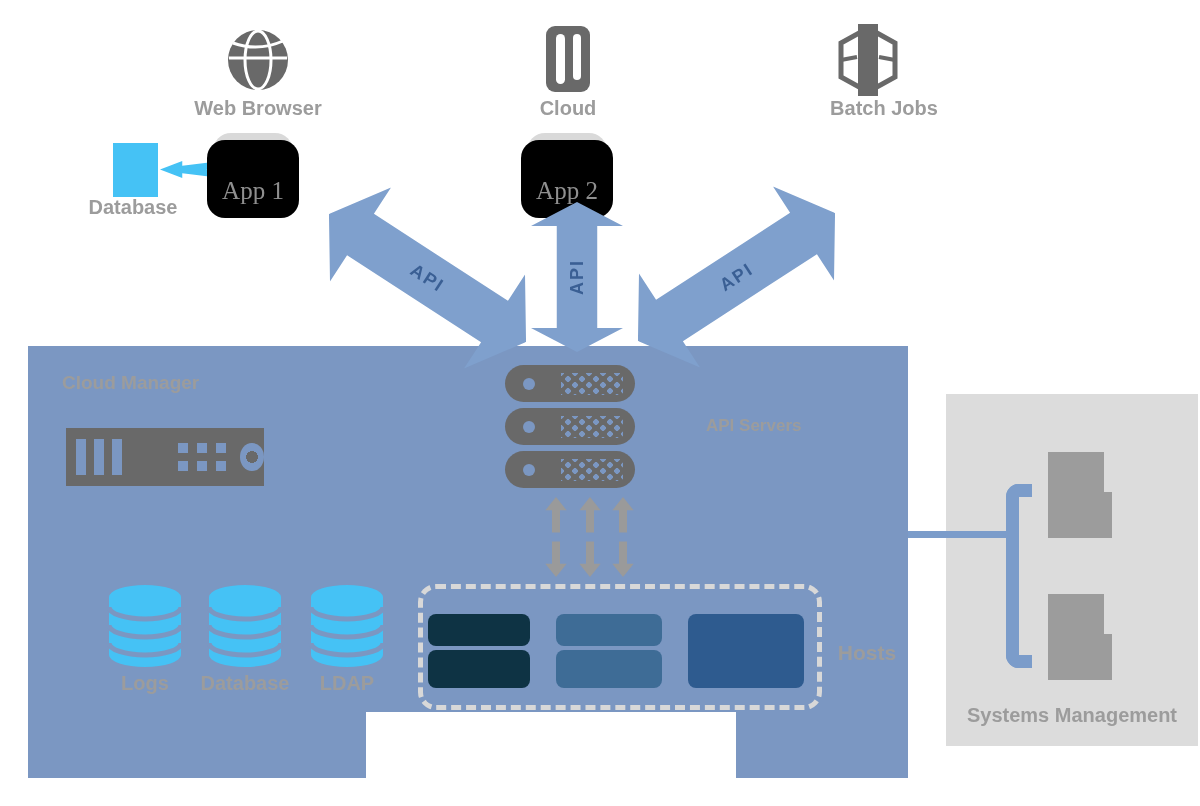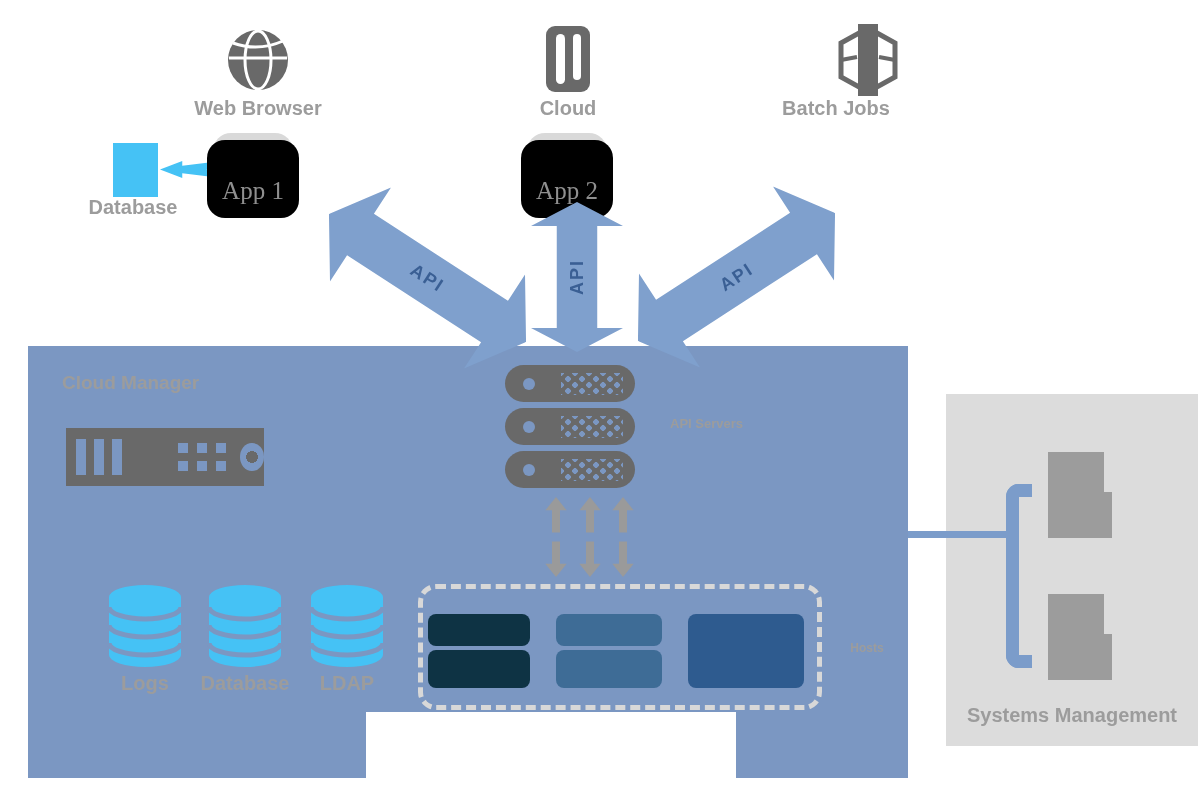--- a/index.html
+++ b/index.html
@@ -83,21 +83,21 @@
     <rect x="10" y="8" width="9" height="50" rx="4.5" fill="#fff"></rect>
     <rect x="27" y="8" width="8" height="46" rx="4" fill="#fff"></rect>
   </svg>
   <div class="abs lbl lbl-sm" style="left:488px;top:97px;width:160px;">Cloud</div>
 
   <svg class="abs" style="left:837px;top:24px;" width="62" height="72" viewBox="0 0 62 72">
     <polygon points="31,4 58,19 58,53 31,68 4,53 4,19" fill="none" stroke="var(--icon_gray)" stroke-width="5"></polygon>
     <path d="M4,36 L20,33 M42,33 L58,36" stroke="var(--icon_gray)" stroke-width="4" fill="none"></path>
     <rect class="fill-gray" x="21" y="0" width="20" height="72"></rect>
   </svg>
-  <div class="abs lbl lbl-sm" style="left:756px;top:97px;width:160px;">Batch Jobs</div>
+  <div class="abs lbl lbl-sm" style="left:804px;top:97px;width:160px;">Batch Jobs</div>
 
   <div class="app" style="left:213px;top:133px;">
     <div class="app-label">App 1</div>
   </div>
   <div class="app" style="left:527px;top:133px;">
     <div class="app-label">App 2</div>
   </div>
 
   <div id="db-square"></div>
   <div id="db-arrow"></div>
@@ -136,21 +136,21 @@
       <div class="vents"></div>
   </div>
   <div class="server-pill" style="left:505px;top:408px;z-index:2;">
     <div class="led"></div>
       <div class="vents"></div>
   </div>
   <div class="server-pill" style="left:505px;top:451px;z-index:2;">
     <div class="led"></div>
       <div class="vents"></div>
   </div>
-  <div class="abs lbl" style="left:670px;top:416px;font-size:13px;z-index:2;text-align:left;width:140px;">API Servers</div>
+  <div class="abs lbl" style="left:706px;top:416px;font-size:17px;z-index:2;text-align:left;width:140px;">API Servers</div>
 
   <svg class="abs" style="left:545px;top:497px;z-index:2;" width="22" height="80" viewBox="0 0 24 90">
     <polygon class="sync-fill" points="12,0 24,15 16.5,15 16.5,40 7.5,40 7.5,15 0,15"></polygon>
     <polygon class="sync-fill" points="12,90 24,75 16.5,75 16.5,50 7.5,50 7.5,75 0,75"></polygon>
   </svg>
   <svg class="abs" style="left:579px;top:497px;z-index:2;" width="22" height="80" viewBox="0 0 24 90">
     <polygon class="sync-fill" points="12,0 24,15 16.5,15 16.5,40 7.5,40 7.5,15 0,15"></polygon>
     <polygon class="sync-fill" points="12,90 24,75 16.5,75 16.5,50 7.5,50 7.5,75 0,75"></polygon>
   </svg>
   <svg class="abs" style="left:612px;top:497px;z-index:2;" width="22" height="80" viewBox="0 0 24 90">
@@ -179,21 +179,21 @@
   <div class="abs lbl lbl-sm" style="left:85px;top:672px;width:120px;z-index:2;">Logs</div>
   <div class="abs lbl lbl-sm" style="left:185px;top:672px;width:120px;z-index:2;">Database</div>
   <div class="abs lbl lbl-sm" style="left:287px;top:672px;width:120px;z-index:2;">LDAP</div>
 
   <div class="hosts-dashed" style="z-index:2;"></div>
   <div class="host" style="left:428px;top:614px;width:102px;height:32px;background:var(--host_dark);z-index:2;"></div>
   <div class="host" style="left:428px;top:650px;width:102px;height:38px;background:var(--host_dark);z-index:2;"></div>
   <div class="host" style="left:556px;top:614px;width:106px;height:32px;background:var(--host_medium);z-index:2;"></div>
   <div class="host" style="left:556px;top:650px;width:106px;height:38px;background:var(--host_medium);z-index:2;"></div>
   <div class="host" style="left:688px;top:614px;width:116px;height:74px;background:var(--host_blue);z-index:2;"></div>
-  <div class="abs lbl" style="left:832px;top:641px;font-size:12px;z-index:2;width:70px;">Hosts</div>
+  <div class="abs lbl" style="left:832px;top:641px;font-size:21px;z-index:2;width:70px;">Hosts</div>
 
   <div class="white-rect" style="z-index:2;"></div>
 
   <div id="panel"></div>
   <div id="connector"></div>
   <div id="bracket"></div>
   <div class="panel-box" style="left:1048px;top:452px;width:56px;height:86px;"></div>
   <div class="panel-box" style="left:1104px;top:492px;width:8px;height:46px;"></div>
   <div class="panel-box" style="left:1048px;top:594px;width:56px;height:86px;"></div>
   <div class="panel-box" style="left:1104px;top:634px;width:8px;height:46px;"></div>

